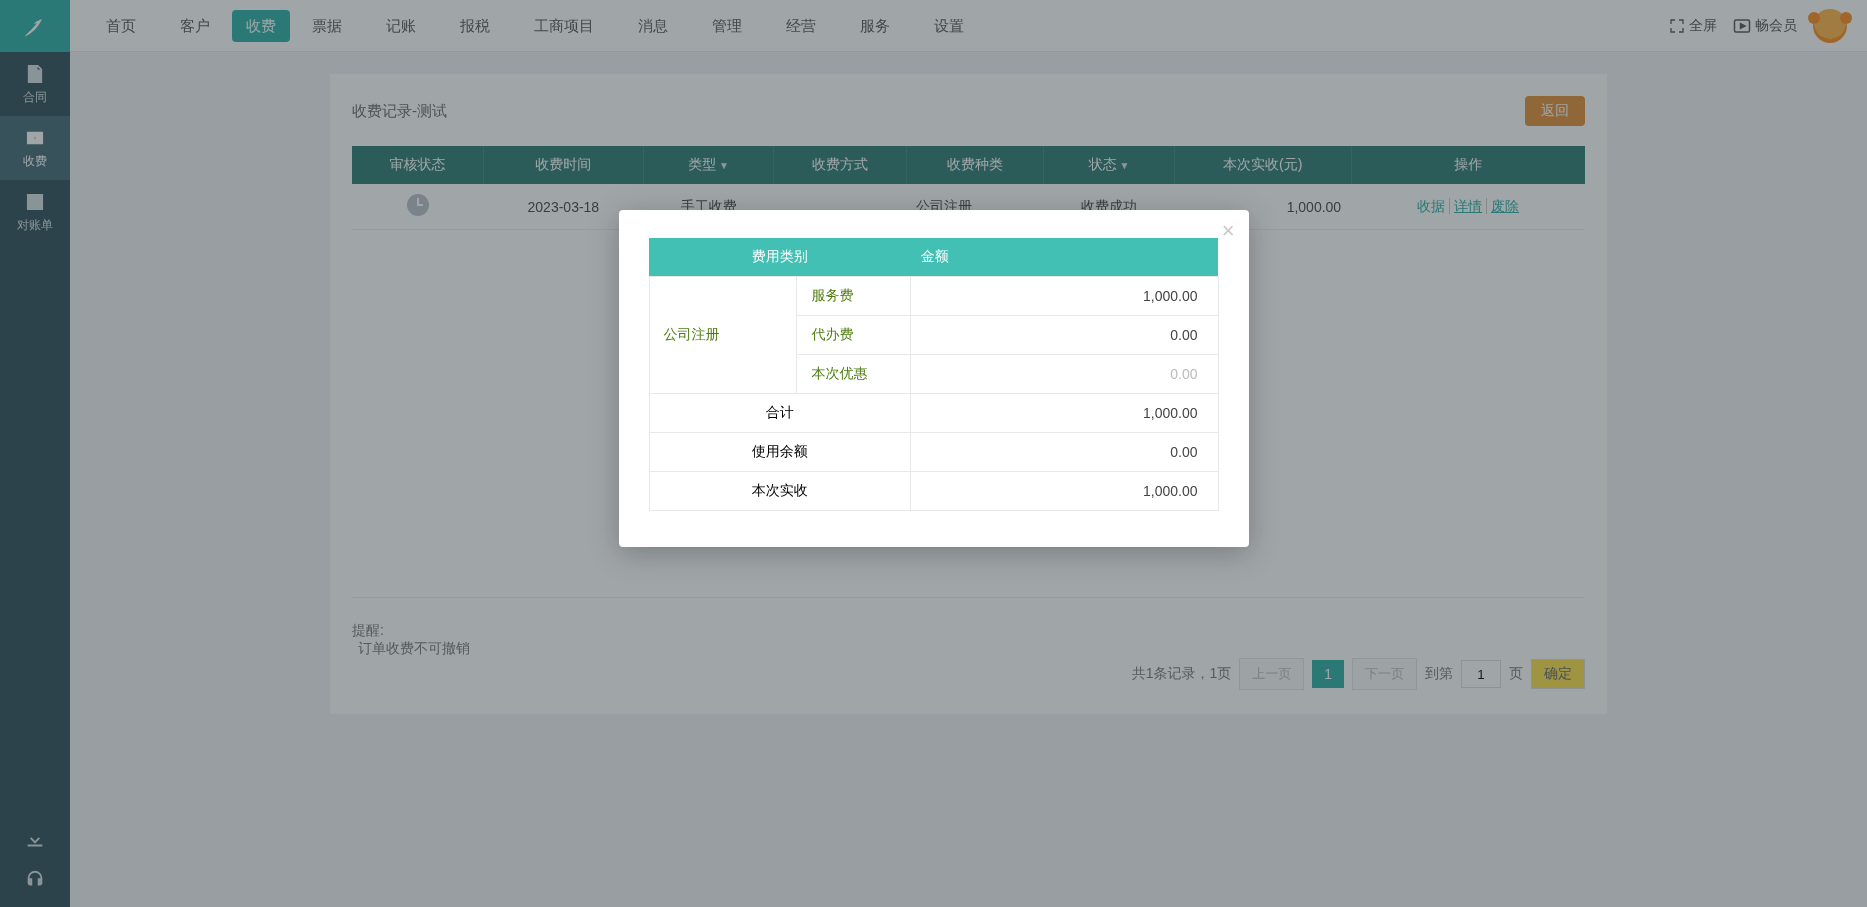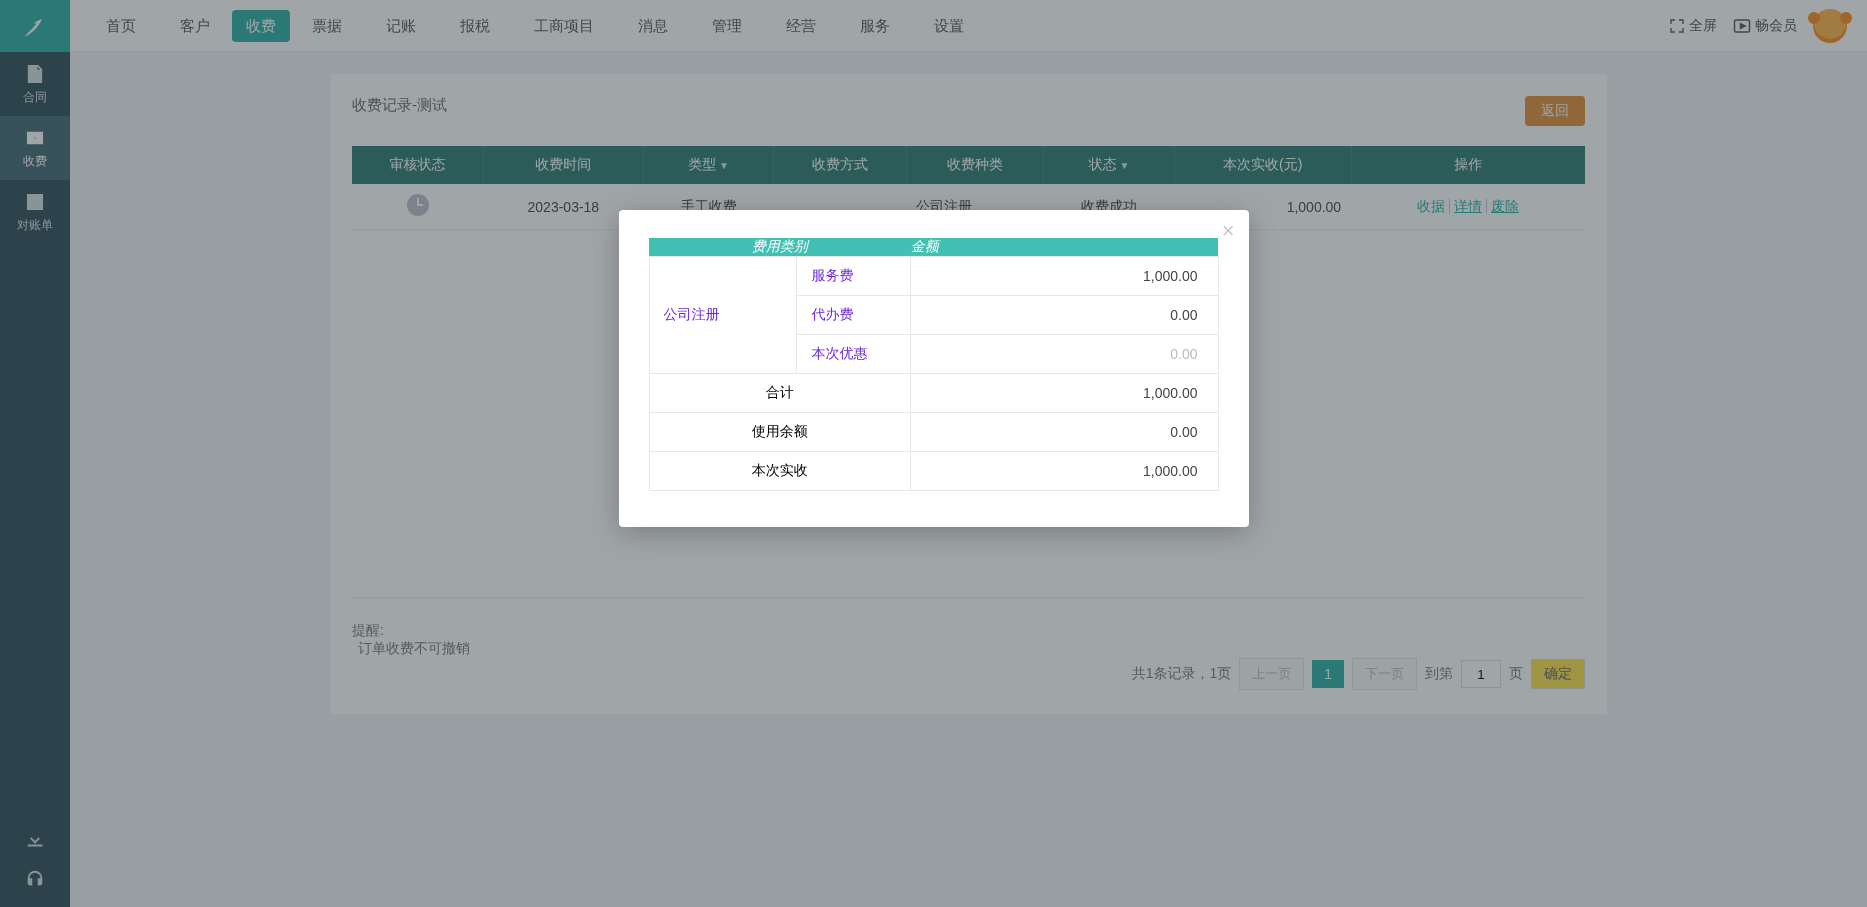--- a/index.html
+++ b/index.html
@@ -22,21 +22,21 @@
 .sidebar { position:fixed; top:52px; bottom:0; left:0; width:70px; background:#2e4e58; display:flex; flex-direction:column; }
 .side-item { height:64px; display:flex; flex-direction:column; align-items:center; justify-content:center; color:#d4e0e4; font-size:12px; gap:4px; cursor:pointer; }
 .side-item.active { background:#416873; color:#fff; }
 .side-item svg{width:22px;height:22px;fill:currentColor;}
 .side-bottom{margin-top:auto; padding-bottom:16px; display:flex; flex-direction:column; gap:18px; align-items:center;}
 .side-bottom svg{width:22px;height:22px;fill:#d4e0e4;cursor:pointer;}
 
 
 .main { position:absolute; left:70px; top:52px; right:0; bottom:0; background:#f0f2f5; padding:22px 260px 22px 260px; }
 .panel { background:#fff; padding:22px 22px 30px; min-height:640px; position:relative; }
-.panel-head { display:flex; justify-content:space-between; margin-bottom:20px;}
+.panel-head { display:flex; align-items:center; justify-content:space-between; margin-bottom:20px;}
 .panel-title { font-size:15px; color:#666; }
 .btn-back { background:#e08e35; color:#fff; border:none; padding:6px 16px; border-radius:4px; font-size:14px; cursor:pointer; }
 
 
 .rec-table{width:100%; border-collapse:collapse; font-size:14px;}
 .rec-table thead th{ background:#2a7a74; color:#fff; font-weight:normal; padding:10px 6px; border-right:1px solid #3a8a84;}
 .rec-table thead th:last-child{border-right:none;}
 .rec-table tbody td{ padding:10px 6px; border-bottom:1px solid #eee; text-align:center; color:#444;}
 .rec-table .actions span{color:#2bb0a8; cursor:pointer; padding:0 4px;}
 .rec-table .actions span+span{border-left:1px solid #ccc;text-decoration:underline;}
@@ -54,27 +54,27 @@
 .pager .pg-ok{border:1px solid #ddd; background:#fde047; padding:5px 12px; cursor:pointer; color:#666;}
 
 
 .overlay{position:fixed; inset:0; background:rgba(45,55,60,0.45);}
 .modal{position:fixed; width:630px; left:50%; top:210px; transform:translateX(-50%); background:#fff; border-radius:4px; box-shadow:0 6px 30px rgba(0,0,0,0.25); padding:28px 30px 36px;}
 .modal-close{position:absolute; right:14px; top:10px; font-size:22px; color:#c8c8c8; cursor:pointer; line-height:1;}
 .modal-title{font-size:18px; color:#666; margin-bottom:22px;}
 .modal-info{display:flex; align-items:center; font-size:14px; color:#888; margin-bottom:16px; gap:24px;}
 .modal-info .cust{color:#444;}
 .detail-table{width:100%; border-collapse:collapse; font-size:14px;}
-.detail-table th{background:#42c0b3; color:#fff; font-weight:normal; font-style:italic;}
+.detail-table th{background:#42c0b3; color:#fff; font-weight:normal; padding:10px;}
 .detail-table th.col-cat{width:46%; text-align:center;}
 .detail-table th.col-amt{text-align:left; padding-right:20px;}
 .detail-table td{border:1px solid #e8e8e8; padding:10px 14px;}
 .detail-table td.num{text-align:right; padding-right:20px; color:#444;}
 .detail-table td.num.muted{color:#bbb;}
-.detail-table td.label{color:#6d28d9;}
+.detail-table td.label{color:#4d7c0f;}
 .detail-table td.center{text-align:center;}
 </style>
 </head>
 <body>
 
 <div class="topbar">
   <div class="logo">
     <svg viewBox="0 0 24 24">
         <path d="M3 21c6-2 12-8 15-15-3 1-5 2-7 4 0 0 2 0 3-1-2 3-5 6-11 12z"></path>
       </svg>

